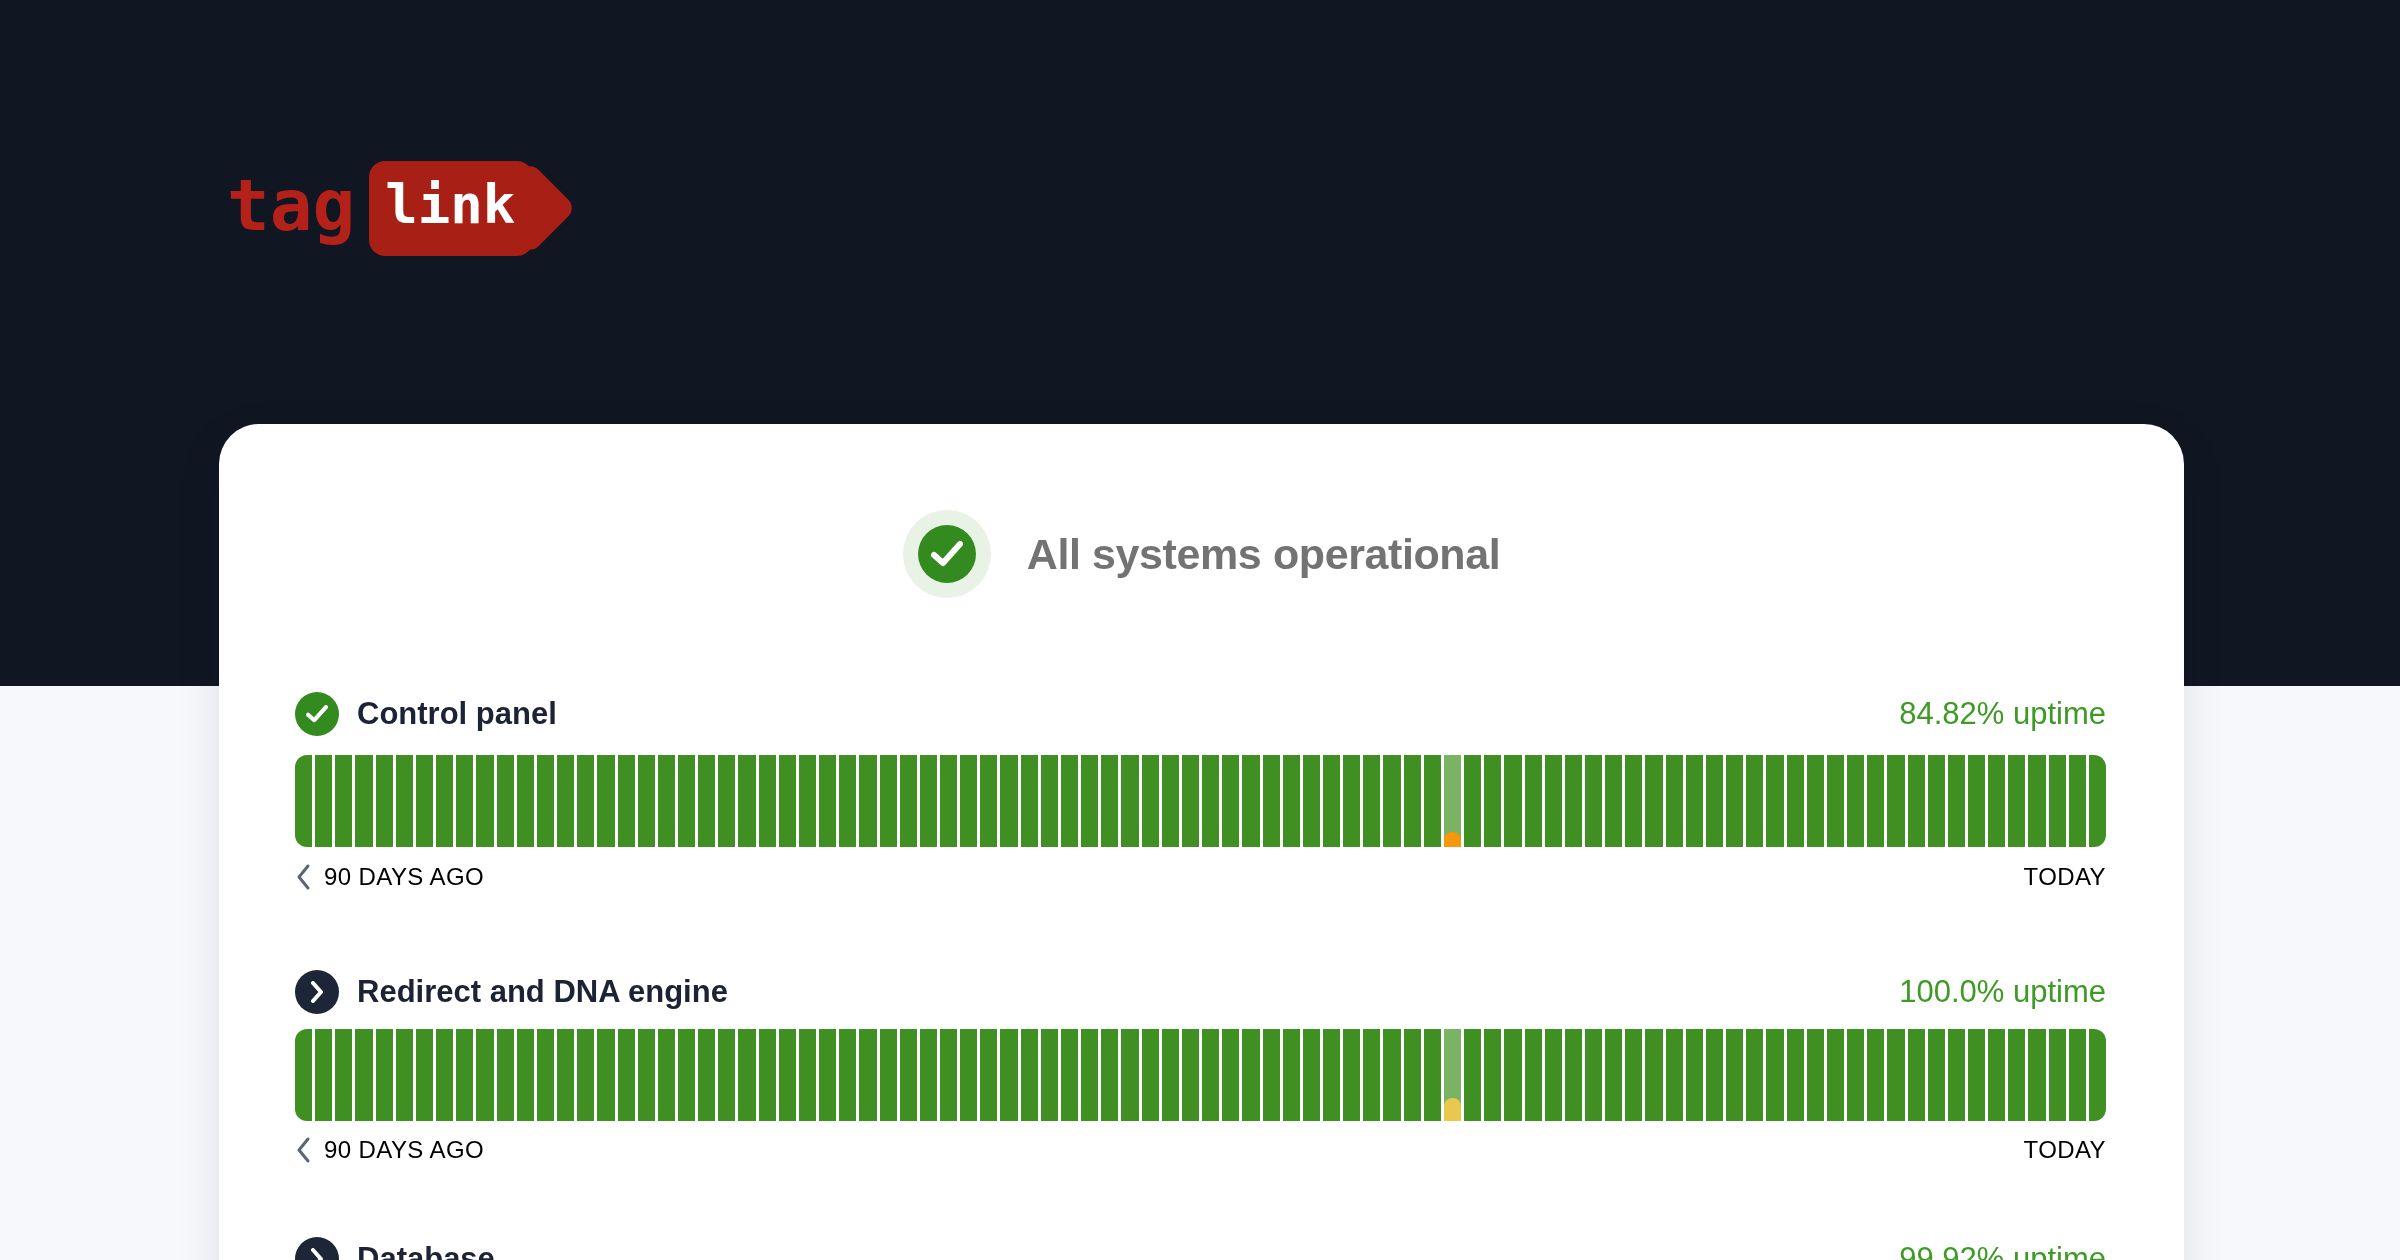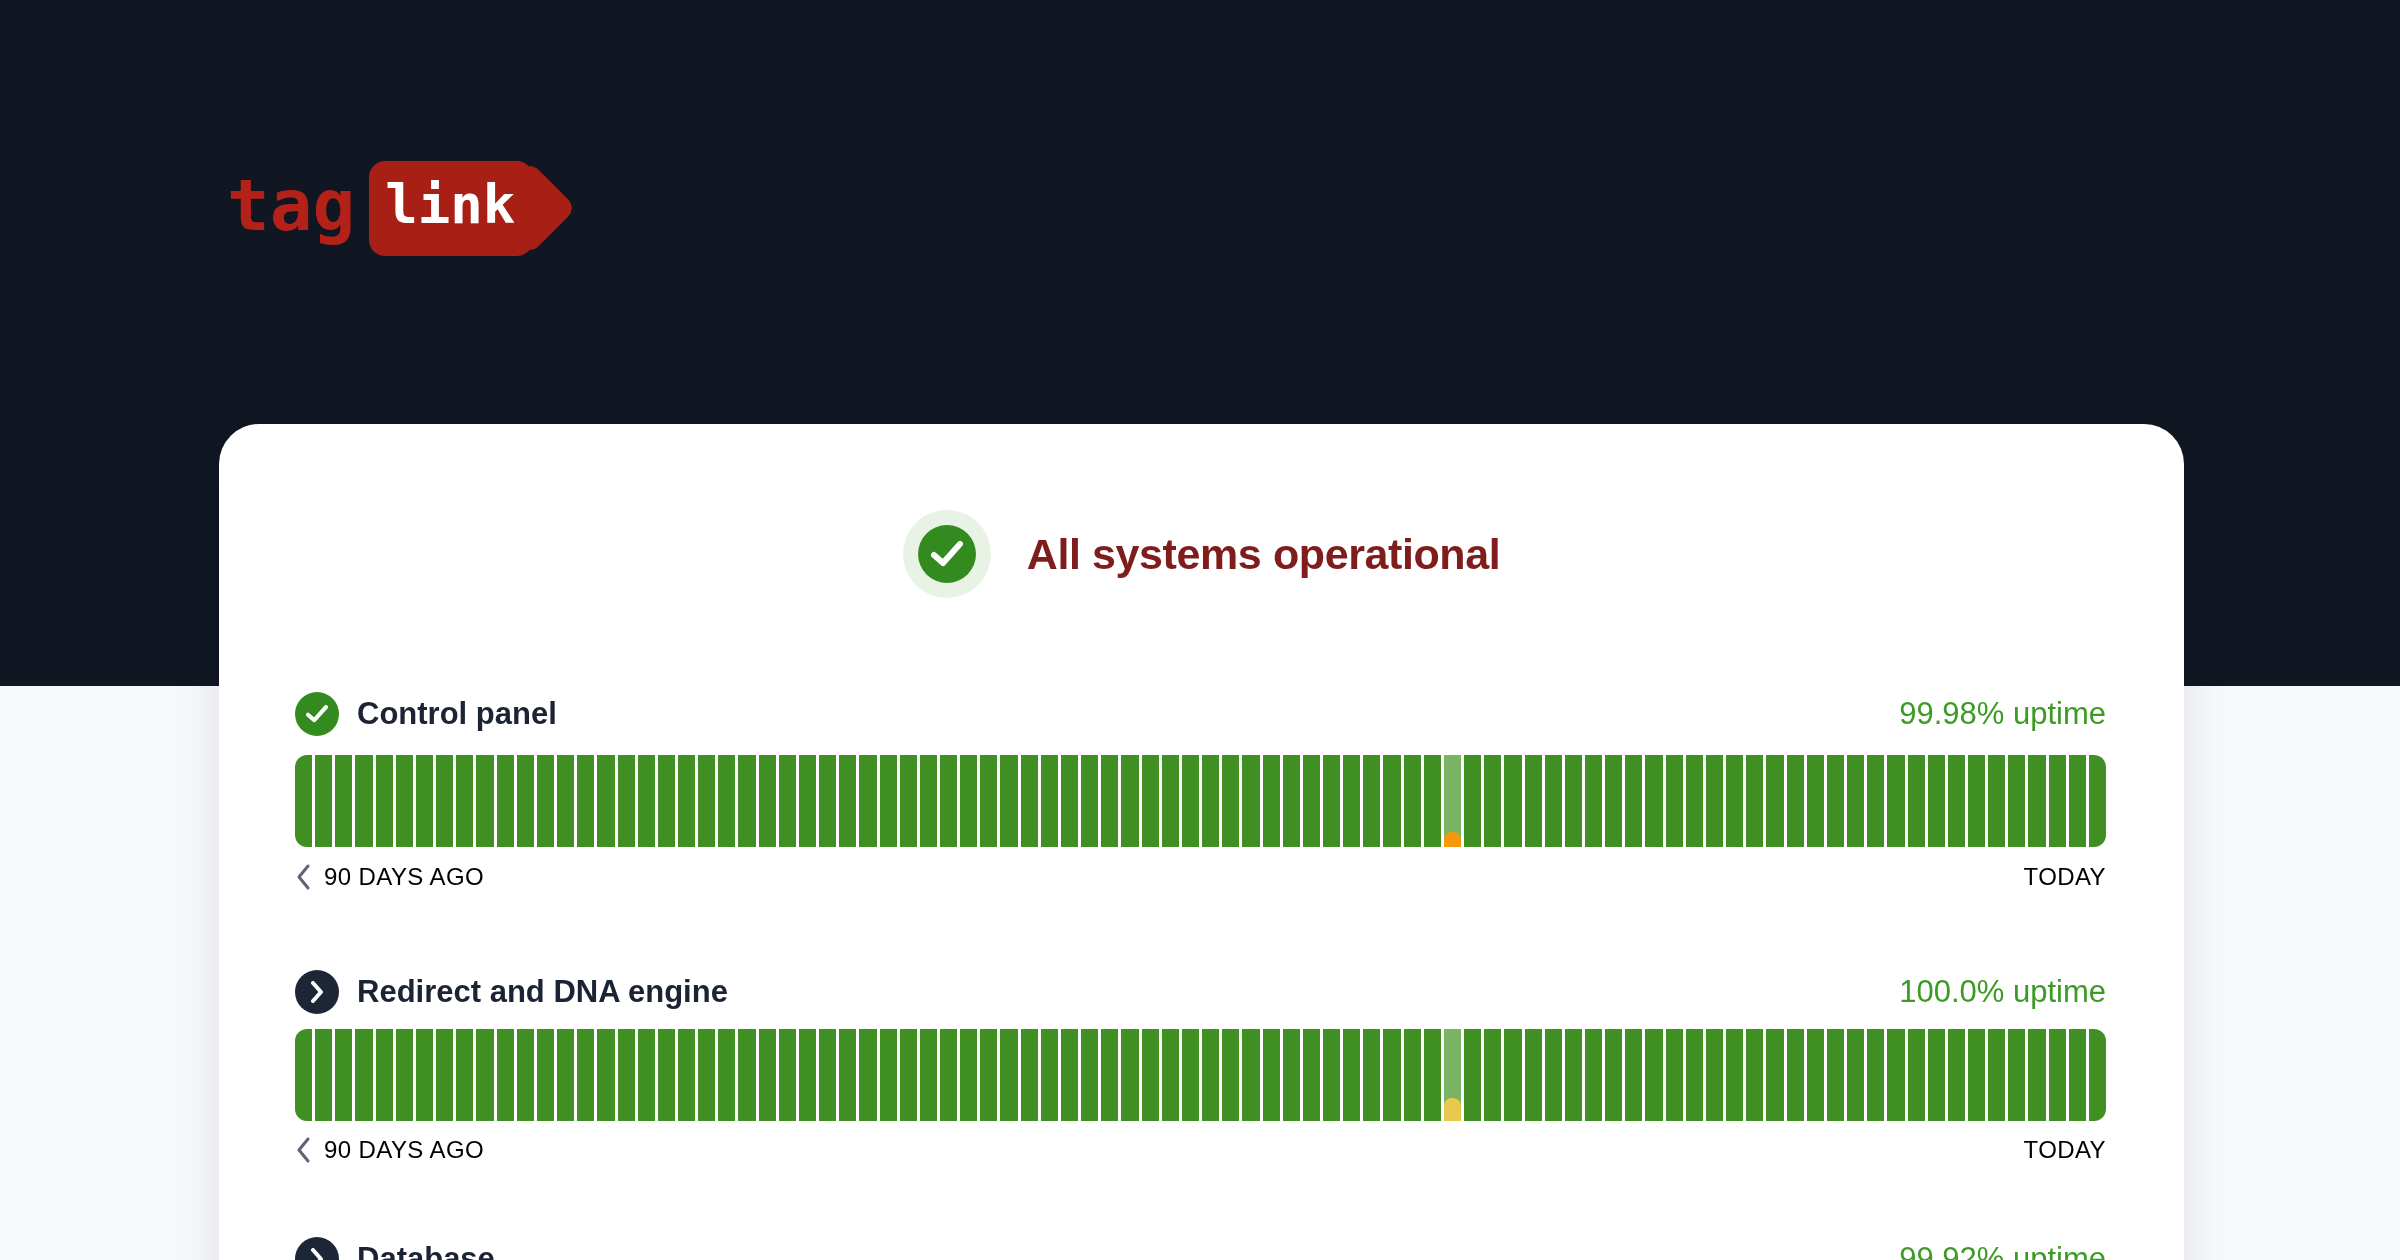--- a/index.html
+++ b/index.html
@@ -72,21 +72,21 @@
     background:#e9f3e5;
     display:flex; align-items:center; justify-content:center;
     flex:0 0 auto;
   }
   .status-circle {
     width:58px; height:58px; border-radius:50%;
     background:#338a1f;
     display:flex; align-items:center; justify-content:center;
   }
   .status-title {
-    font-size:43px; font-weight:700; color:#7f1d1d; letter-spacing:-0.4px;
+    font-size:43px; font-weight:700; color:#737373; letter-spacing:-0.4px;
   }
 
   
   .svc-head {
     position:absolute; left:76px; width:1811px; height:44px;
     display:flex; align-items:center; justify-content:space-between;
   }
   .svc-left { display:flex; align-items:center; gap:18px; }
   .svc-icon {
     width:44px; height:44px; border-radius:50%;
@@ -155,21 +155,21 @@
 
   <div class="svc-head" id="head-0">
     <div class="svc-left">
       <div class="svc-icon green">
         <svg width="22" height="18" viewBox="0 0 32 26" fill="none">
           <path d="M3 14 L12 22 L29 3" stroke="#ffffff" stroke-width="6" stroke-linecap="round" stroke-linejoin="round"></path>
         </svg>
       </div>
       <span class="svc-name">Control panel</span>
     </div>
-    <span class="svc-uptime">99.98% uptime</span>
+    <span class="svc-uptime">84.82% uptime</span>
   </div>
   <div class="bars" id="bars-0">
       <div class="bar" style="background: rgb(63, 143, 35);"></div>
       <div class="bar" style="background: rgb(63, 143, 35);"></div>
       <div class="bar" style="background: rgb(63, 143, 35);"></div>
       <div class="bar" style="background: rgb(63, 143, 35);"></div>
       <div class="bar" style="background: rgb(63, 143, 35);"></div>
       <div class="bar" style="background: rgb(63, 143, 35);"></div>
       <div class="bar" style="background: rgb(63, 143, 35);"></div>
       <div class="bar" style="background: rgb(63, 143, 35);"></div>

